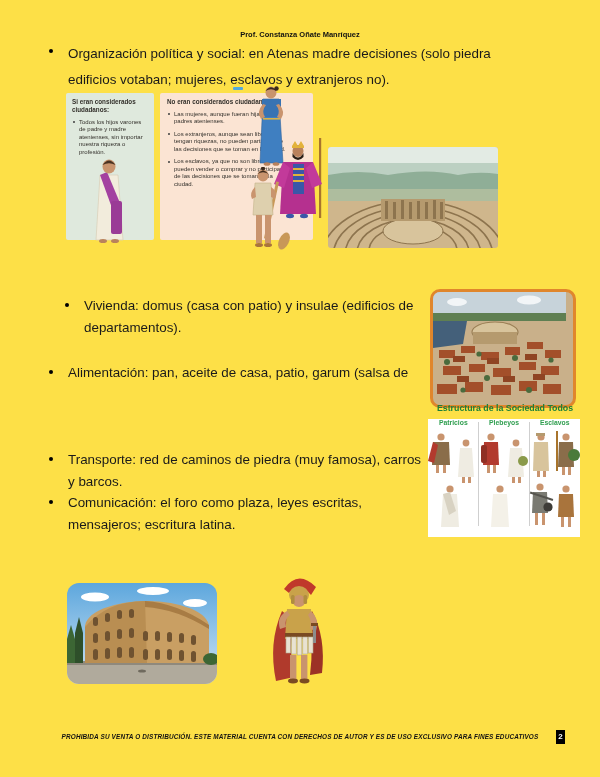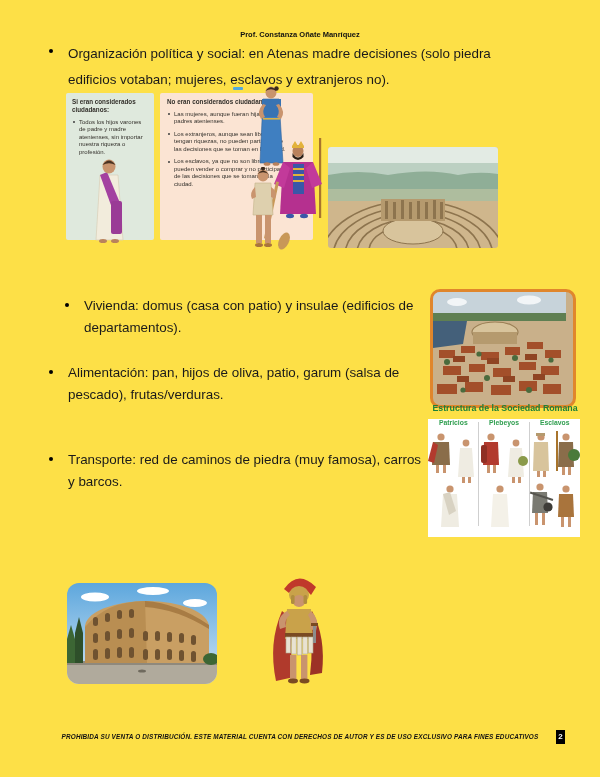--- a/index.html
+++ b/index.html
@@ -163,25 +163,29 @@
     </g>
   </svg>
 
 
   <div class="bullet rome-bullet" style="left:68px;top:295px;margin-left:16px;">
     <span class="dot"></span>
     <div class="txt"><span class="b">Vivienda: domus</span><span> (casa con patio) y </span><span class="b">insulae</span><span> (edificios de</span><br><span>departamentos).</span></div>
   </div>
   <div class="bullet rome-bullet" style="left:68px;top:362px;">
     <span class="dot"></span>
-    <div class="txt"><span class="b">Alimentación: pan</span><span>, </span><span class="b">hijos de oliva</span><span>, </span><span class="b">patio</span><span>, </span><span class="b">garum</span><span> (salsa de</span><br><span>pescado), frutas/verduras.</span></div>
+    <div class="txt"><span class="b">Alimentación: pan</span><span>, </span><span class="b">aceite de casa</span><span>, </span><span class="b">patio</span><span>, </span><span class="b">garum</span><span> (salsa de</span><br></div>
   </div>
   <div class="bullet rome-bullet" style="left:68px;top:449px;">
     <span class="dot"></span>
     <div class="txt"><span class="b">Transporte: red de caminos</span><span> de piedra (muy famosa), </span><span class="b">carros</span><br><span>y </span><span class="b">barcos</span><span>.</span></div>
+  </div>
+  <div class="bullet rome-bullet" style="left:68px;top:492px;">
+    <span class="dot"></span>
+    <div class="txt"><span class="b">Comunicación:</span><span> el </span><span class="b">foro</span><span> como plaza, </span><span class="b">leyes</span><span> escritas,</span><br><span>mensajeros; escritura </span><span class="b">latina</span><span>.</span></div>
   </div>
 
   <div class="art city-frame">
     <svg width="133" height="106" viewBox="0 0 133 106">
       <rect width="133" height="106" fill="#c9b08a"></rect>
       <rect width="133" height="24" fill="#c7d3da"></rect>
       <ellipse cx="24" cy="10" rx="10" ry="4" fill="#f2f5f7"></ellipse>
       <ellipse cx="96" cy="8" rx="12" ry="4.5" fill="#f2f5f7"></ellipse>
       <rect y="21" width="133" height="8" fill="#5f7f52"></rect>
       <polygon points="0,29 34,29 30,52 0,56" fill="#44607a"></polygon>
@@ -218,21 +222,21 @@
           <circle cx="46" cy="62" r="2.6"></circle>
           <circle cx="82" cy="66" r="3"></circle>
         <circle cx="118" cy="68" r="2.6"></circle>
           <circle cx="54" cy="86" r="3"></circle>
           <circle cx="96" cy="98" r="3"></circle>
         <circle cx="30" cy="98" r="2.6"></circle>
       </g>
     </svg>
   </div>
 
-  <div class="society-title">Estructura de la Sociedad Romana</div>
+  <div class="society-title">Estructura de la Sociedad Todos</div>
 
   <div class="society-panel">
     <div class="society-cols">
       <div class="society-col-label">Patricios</div>
       <div class="society-col-label">Plebeyos</div>
       <div class="society-col-label">Esclavos</div>
     </div>
     <div class="divider" style="left:50px;"></div>
     <div class="divider" style="left:101px;"></div>
     <svg width="152" height="104" viewBox="0 0 152 104" style="position:absolute;top:12px;left:0;">

